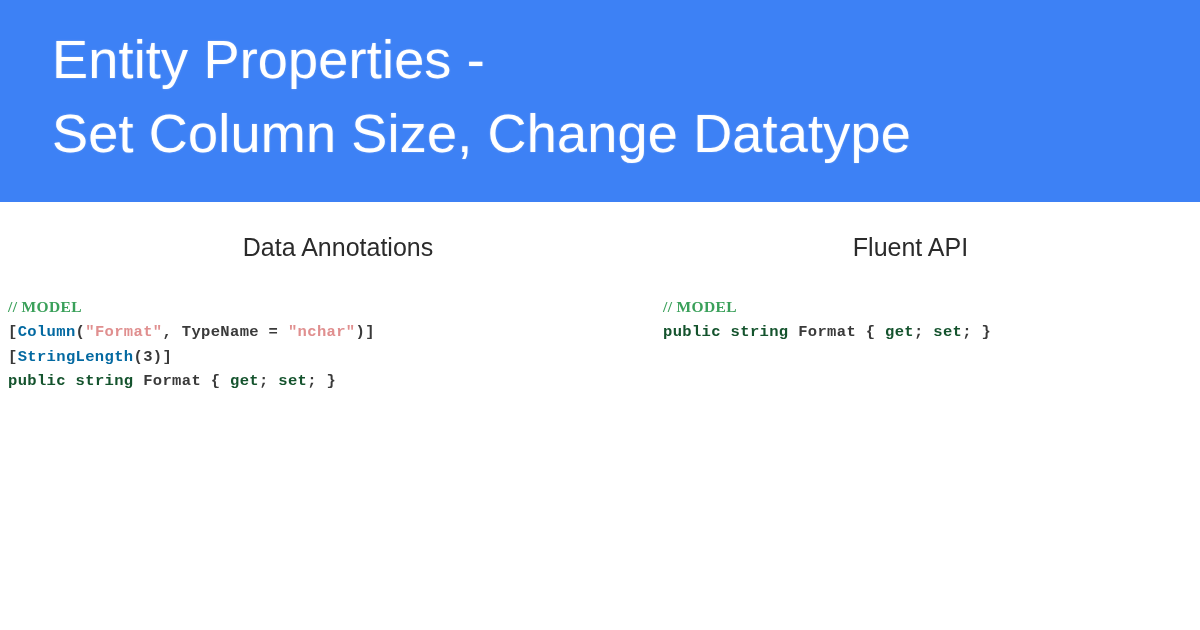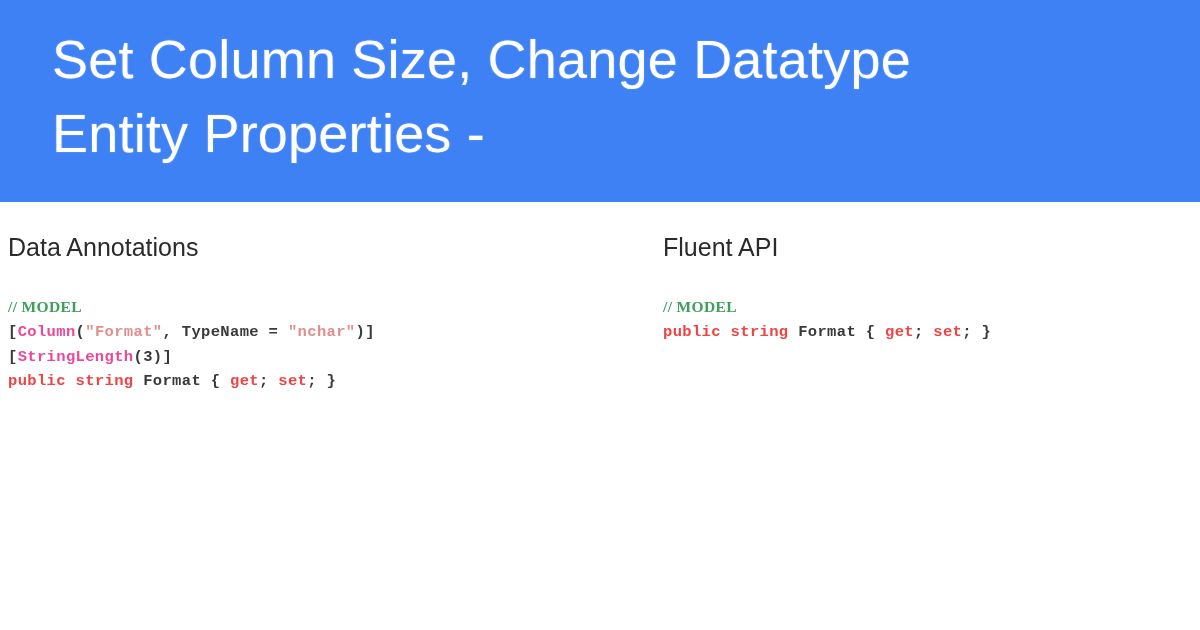--- a/index.html
+++ b/index.html
@@ -65,41 +65,42 @@
 
   .column-heading {
     font-family: "Liberation Sans", sans-serif;
     font-size: 25px;
     font-weight: 400;
     color: #2b2b2b;
     margin: 0;
     padding: 30px 0 0 0;
     line-height: 30px;
     white-space: pre;
+    text-align: center;
   }
 
   .code-block {
     font-family: "Liberation Mono", "DejaVu Sans Mono", monospace;
     font-size: 15.5px;
     line-height: 24.3px;
     letter-spacing: 0.35px;
     white-space: pre;
     color: #3a3a3a;
     font-weight: 700;
   }
   #code-data-annotations { margin-top: 33px; }
   #code-fluent-model     { margin-top: 33px; }
   #code-fluent-creating  { margin-top: 97px; position: relative; }
 
   
   .tok-comment { color: #3aa05a; font-family: Liberation Serif, serif; }
-  .tok-keyword { color: #ef4444; }
+  .tok-keyword { color: #14532d; }
   .tok-string  { color: #e08f8f; }
   .tok-plain   { color: #3a3a3a; }
-  .tok-attr    { color: #ec4899; }
+  .tok-attr    { color: #0369a1; }
   .tok-generic {
     color: #9cc6ea;
     background: rgba(190,215,235,0.35);
   }
 
   
   #cursor-marker {
     position: absolute;
     left: -88px;
     top: 73px;
@@ -116,22 +117,22 @@
     width: 14px;
     height: 16px;
     border-radius: 4px;
     background: rgba(235,170,120,0.22);
   }
 </style>
 </head>
 <body>
 
 <div id="slide-header">
+  <div class="title-line">Entity Properties -</div>
   <div class="title-line">Set Column Size, Change Datatype</div>
-  <div class="title-line">Entity Properties -</div>
 </div>
 
 <div id="slide-body">
 
   <div class="column" id="column-data-annotations">
     <div class="column-heading">Data Annotations</div>
 
     <div class="code-block" id="code-data-annotations"><span class="tok-comment">// MODEL</span>
 <span class="tok-plain">[</span><span class="tok-attr">Column</span><span class="tok-plain">(</span><span class="tok-string">"Format"</span><span class="tok-plain">, TypeName = </span><span class="tok-string">"nchar"</span><span class="tok-plain">)]</span>
 <span class="tok-plain">[</span><span class="tok-attr">StringLength</span><span class="tok-plain">(3)]</span>

